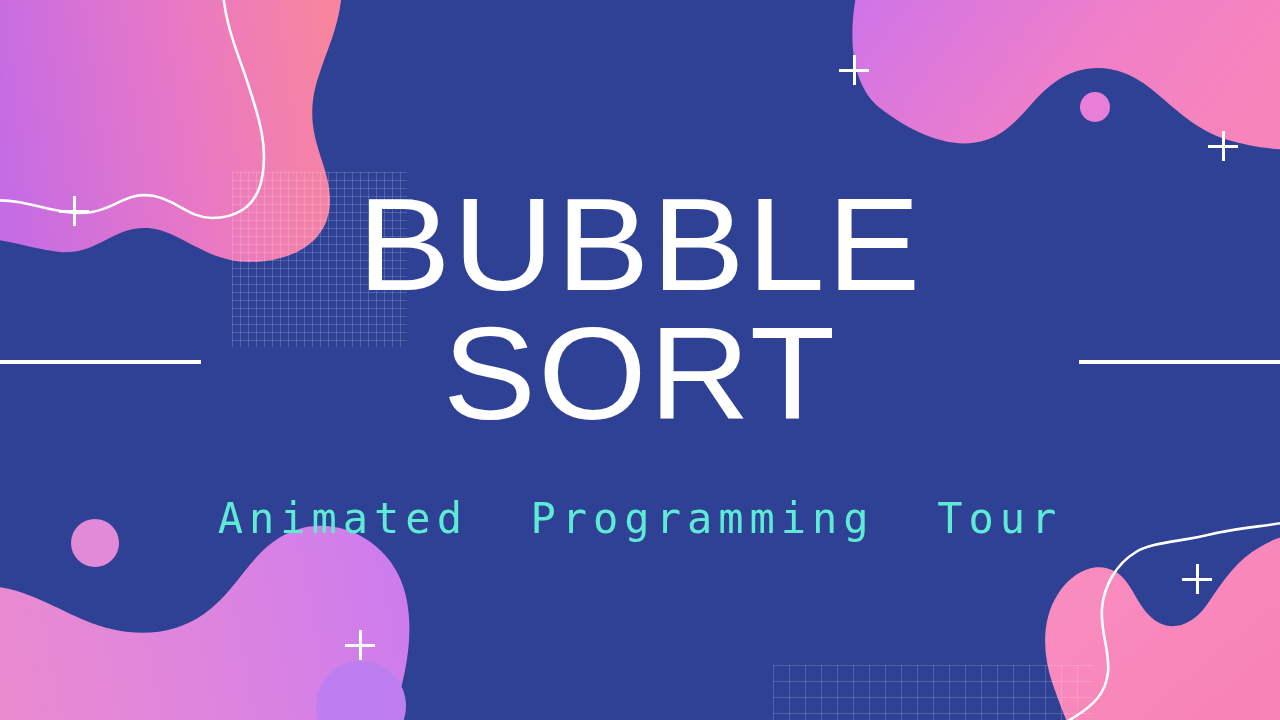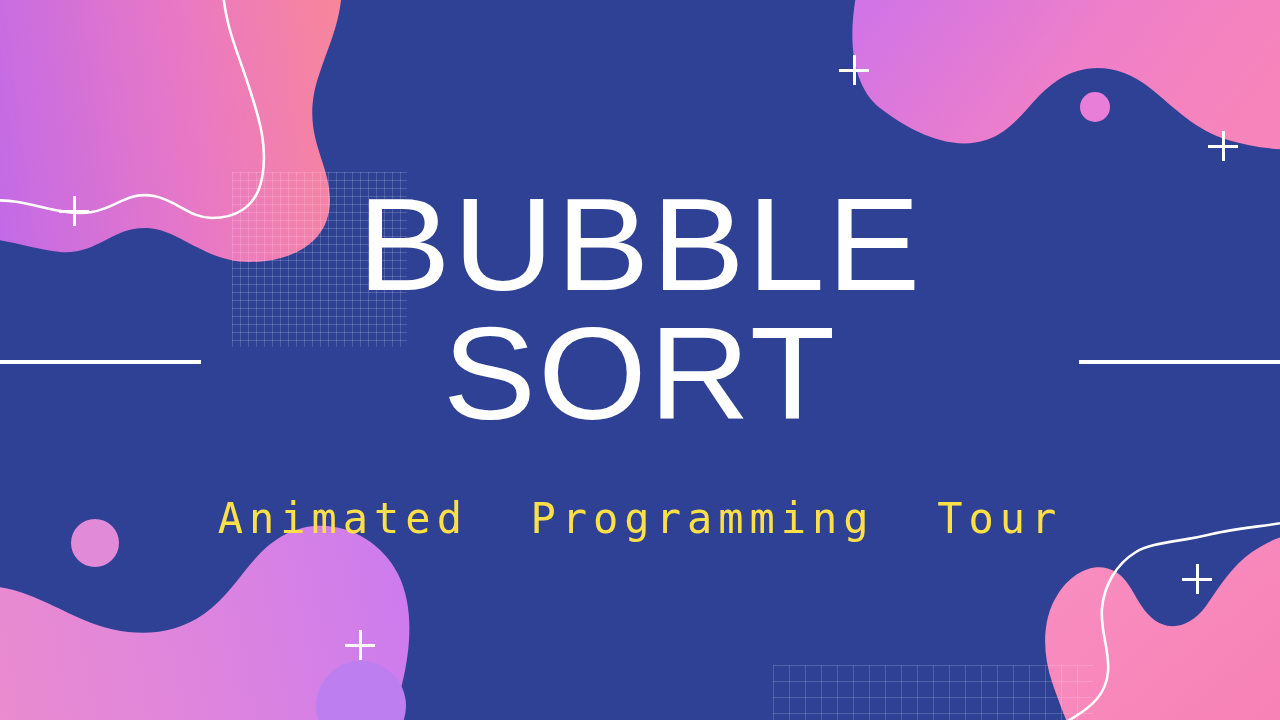--- a/index.html
+++ b/index.html
@@ -55,21 +55,21 @@
   }
   .title-line.line-2 {
     margin-top: -6px;
   }
   .subtitle {
     position: absolute;
     left: 0;
     top: 494px;
     width: 1280px;
     text-align: center;
-    color: #fde047;
+    color: #5eead4;
     font-family: "DejaVu Sans Mono", "Liberation Mono", monospace;
     font-size: 42px;
     font-weight: 400;
     letter-spacing: 6px;
     white-space: pre;
   }
 
   
   .rule {
     position: absolute;

